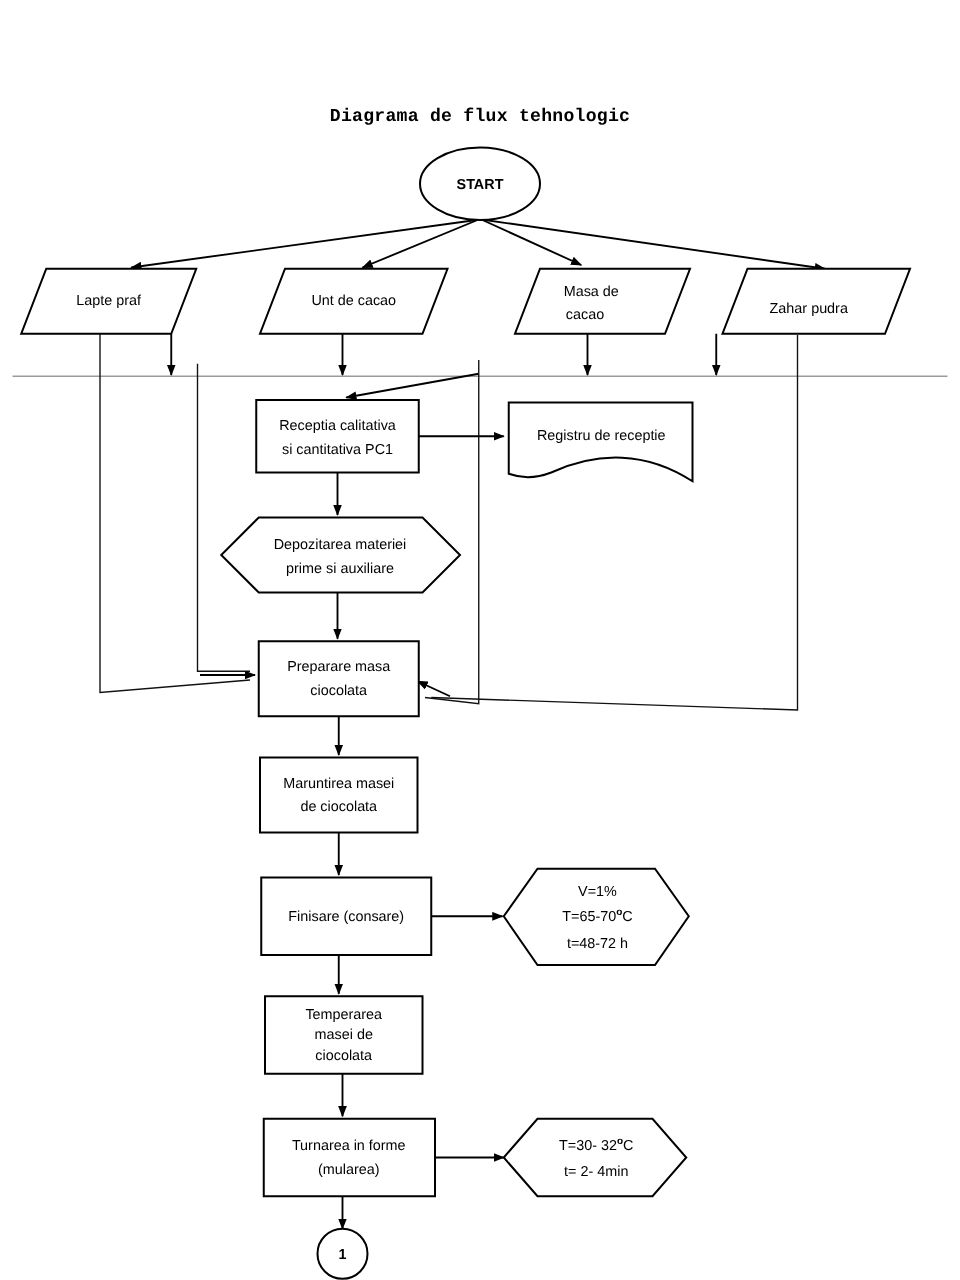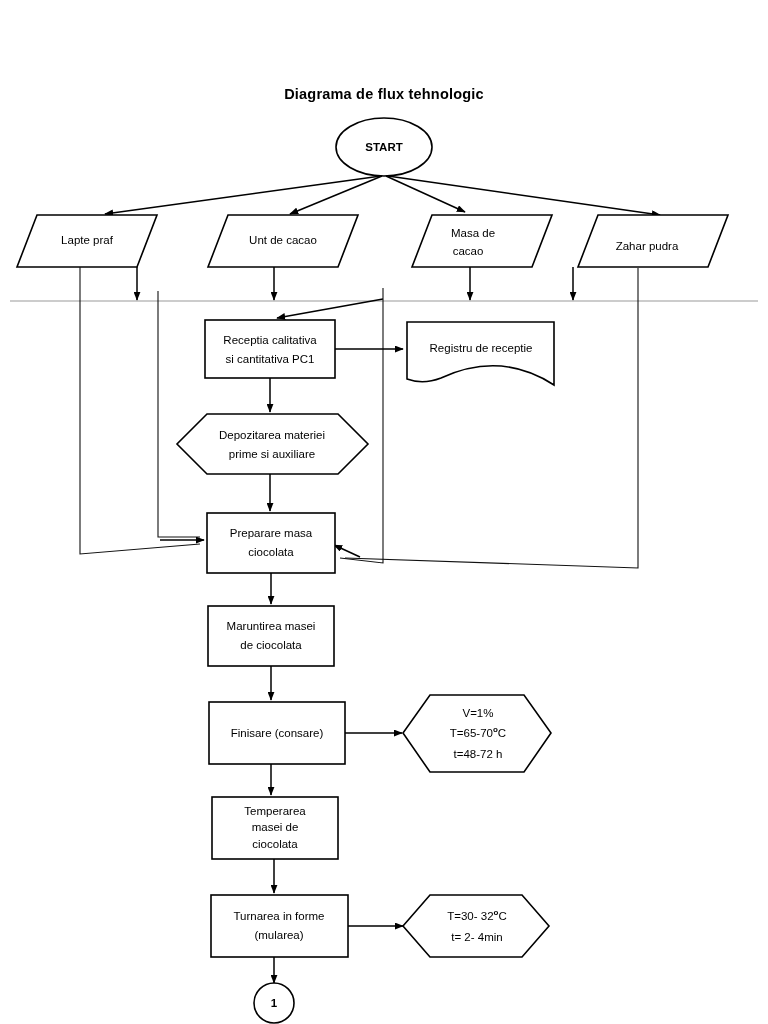--- a/index.html
+++ b/index.html
@@ -66,21 +66,21 @@
     font-size: 8px;
     baseline-shift: super;
     font-weight: bold;
   }
   .page-title {
     position: absolute;
     top: 86px;
     left: 0;
     width: 768px;
     text-align: center;
-    font-family: Liberation Sans, sans-serif;
+    font-family: Liberation Mono, monospace;
     font-size: 14.5px;
     font-weight: bold;
     color: #000000;
     letter-spacing: 0.2px;
   }
 </style>
 </head>
 <body>
 
 <div id="flow-root">

